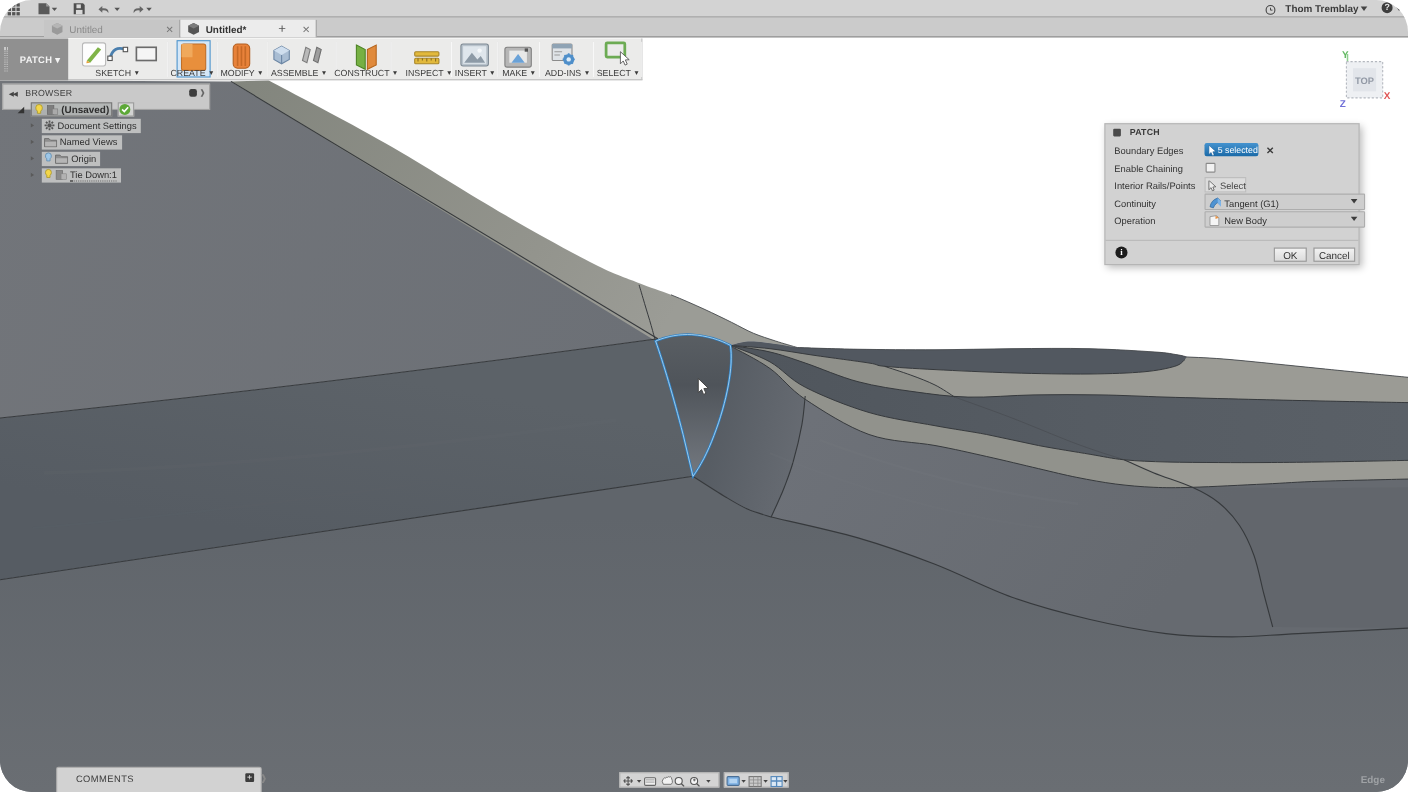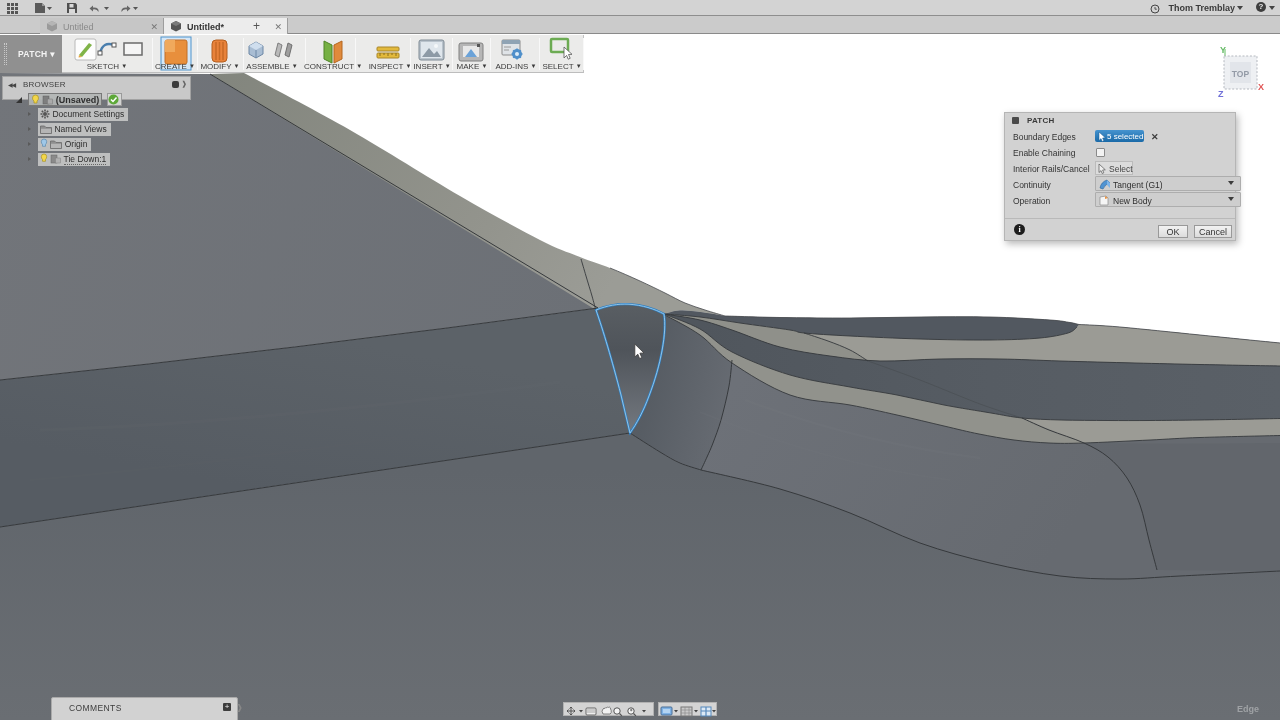--- a/index.html
+++ b/index.html
@@ -1,18 +1,18 @@
 <!DOCTYPE html>
 <html><head>
 <meta charset="utf-8">
 <style>
 *{margin:0;padding:0;box-sizing:border-box;}
 html,body{width:1280px;height:720px;overflow:hidden;}
 body{font-family:"Liberation Sans",sans-serif;position:relative;background:#fff;}
-#app{position:absolute;left:0;top:0;width:1280px;height:720px;overflow:hidden;}
+#app{position:absolute;left:0;top:0;width:1280px;height:720px;overflow:hidden;border-radius:29px;}
 
 #topbar{position:absolute;left:0;top:0;width:1280px;height:16px;background:#d3d3d3;border-bottom:1px solid #8e8e8e;z-index:30;}
 
 #tabstrip{position:absolute;left:0;top:16px;width:1280px;height:18px;background:#cbcbcb;z-index:30;border-bottom:1px solid #8a8a8a;}
 .tab{position:absolute;top:2px;height:16px;font-size:9px;color:#8a8a8a;margin-left:40px;}
 #tab1{left:0;width:124px;background:#c6c6c6;border-right:1px solid #9d9d9d;}
 #tab2{left:124px;width:124px;background:#ececec;border-right:1px solid #9d9d9d;color:#333;font-weight:bold;}
 .tab .lbl{position:absolute;left:23px;top:4px;}
 .tab .x{position:absolute;right:5px;top:4px;font-weight:normal;color:#777;font-size:9px;}
 .tab .cube{position:absolute;left:7px;top:3px;}
@@ -420,21 +420,21 @@
           </svg>
 <span>5 selected</span>
 </span>
 <span class="xx">✕</span>
 </div>
 <div class="drow" style="top:33px;">
         <span class="dlabel">Enable Chaining</span>
         <span id="chk"></span>
       </div>
 <div class="drow" style="top:49px;">
-<span class="dlabel">Interior Rails/Cancel</span>
+<span class="dlabel">Interior Rails/Points</span>
 <span id="selbtn2">
 <svg width="9" height="10" style="position:absolute;left:2px;top:2px;">
             <path d="M1,0 L1,8.5 L3,6.6 L4.2,9.5 L5.8,8.8 L4.6,6 L7.3,5.8 Z" fill="#eee" stroke="#555" stroke-width="0.7"></path>
           </svg>
 <span>Select</span>
 </span>
 </div>
 <div class="drow" style="top:65px;">
 <span class="dlabel">Continuity</span>
 <span class="dd">

